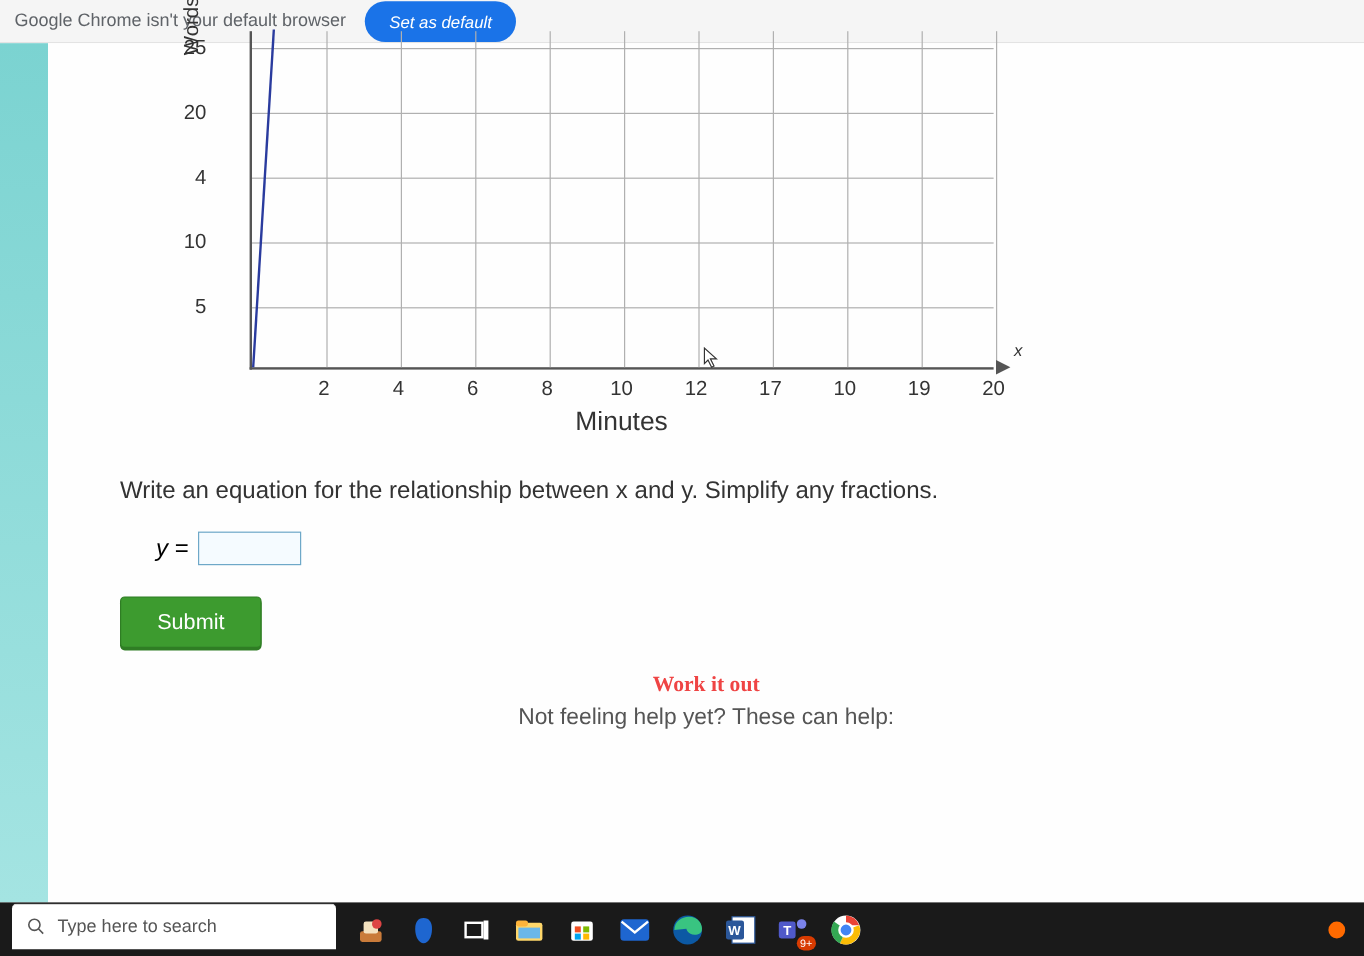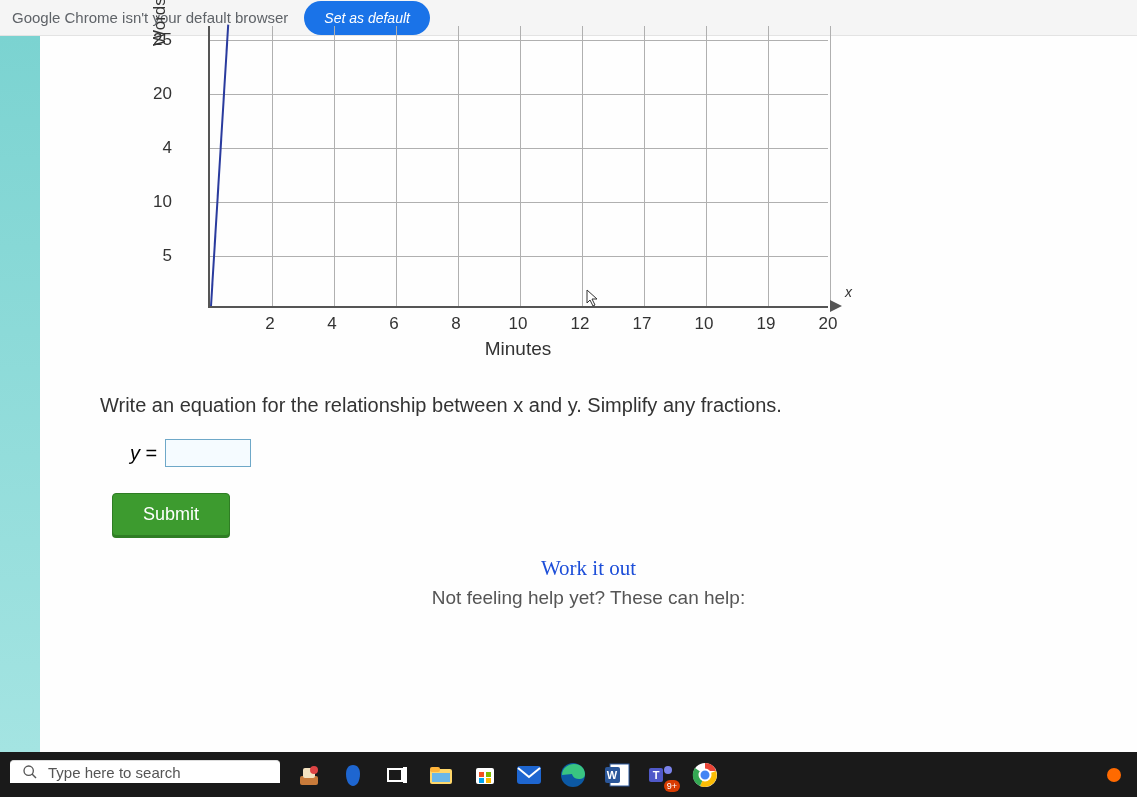--- a/index.html
+++ b/index.html
@@ -22,36 +22,36 @@
 .vline,.hline { position:absolute; background:#b0b0b0; }
 .vline{ top:0; bottom:0; width:1px; }
 .hline{ left:0; right:0; height:1px; }
 
 .plot-line { position:absolute; left:0; bottom:0; width:2px; height:282px; background:#2a3b9e; transform-origin:bottom left; transform:rotate(3.5deg); }
 
 .arrow-x { position:absolute; right:-14px; bottom:-6px; width:0;height:0;border-top:6px solid transparent;border-bottom:6px solid transparent;border-left:12px solid #555;}
 .x-lbl { position:absolute; right:-24px; bottom:6px; font-size:14px; font-style:italic; color:#333;}
 .x-ticks { position:relative; margin-left:28px; width:620px; height:26px; }
 .x-tick { position:absolute; top:6px; transform:translateX(-50%); font-size:17px; color:#333; }
-.x-axis-label { text-align:center; font-size:19px; color:#333; margin-left:28px; width:620px; margin-top:4px; }
+.x-axis-label { text-align:center; font-size:22px; color:#333; margin-left:28px; width:620px; margin-top:4px; }
 .cursor { position:absolute; font-size:14px; color:#333; }
 
 .question { font-size:20px; color:#333; margin-top:34px; }
 .eq-row { margin-top:22px; margin-left:30px; display:flex; align-items:center; gap:8px; font-size:20px; }
 .eq-row i { font-style:italic; }
 .eq-input { width:86px; height:28px; border:1px solid #6ea8c8; background:#f5fbff; }
 
-.submit-btn { margin-top:26px; background:#3d9b2f; color:#fff; border:1px solid #2f7d24; border-radius:4px; font-size:18px; padding:10px 30px; cursor:pointer; box-shadow:0 2px 0 #2f7d24;margin-left:12px; }
+.submit-btn { margin-top:26px; background:#3d9b2f; color:#fff; border:1px solid #2f7d24; border-radius:4px; font-size:18px; padding:10px 30px; cursor:pointer; box-shadow:0 2px 0 #2f7d24; }
 
 .help-block { text-align:center; margin-top:20px; }
-.help-title { color:#1d4ed8; font-size:21px; font-family:Georgia,serif; font-weight:normal; }
+.help-title { color:#ef4444; font-size:18px; font-family:Georgia,serif; font-weight:bold; }
 .help-sub { color:#555; font-size:19px; margin-top:6px; }
 
 .taskbar { position:absolute; left:0; right:0; bottom:0; height:45px; background:#1a1a1a; display:flex; align-items:center; padding:0 10px; gap:14px; color:#fff; }
-.search-pill { background:#fff; color:#555; height:23px; width:270px; border-radius:4px 4px 0 0; display:flex; align-items:center; padding:0 12px; gap:10px; font-size:15px; margin-top:-6px; border-top:1px solid #ddd;}
+.search-pill { background:#fff; color:#555; height:38px; width:270px; border-radius:4px 4px 0 0; display:flex; align-items:center; padding:0 12px; gap:10px; font-size:15px; margin-top:-6px; border-top:1px solid #ddd;}
 .search-pill svg{flex-shrink:0;}
 .tb-icon { width:30px; height:30px; display:flex; align-items:center; justify-content:center; border-radius:4px; font-size:18px;}
 .tb-end { margin-left:auto; width:14px; height:14px; background:#ff6a00; border-radius:50%; margin-right:6px;}
 </style>
 </head>
 <body>
 
 <div class="default-bar">
   <span class="default-bar-text">Google Chrome isn't your default browser</span>
   <button class="default-btn">Set as default</button>

